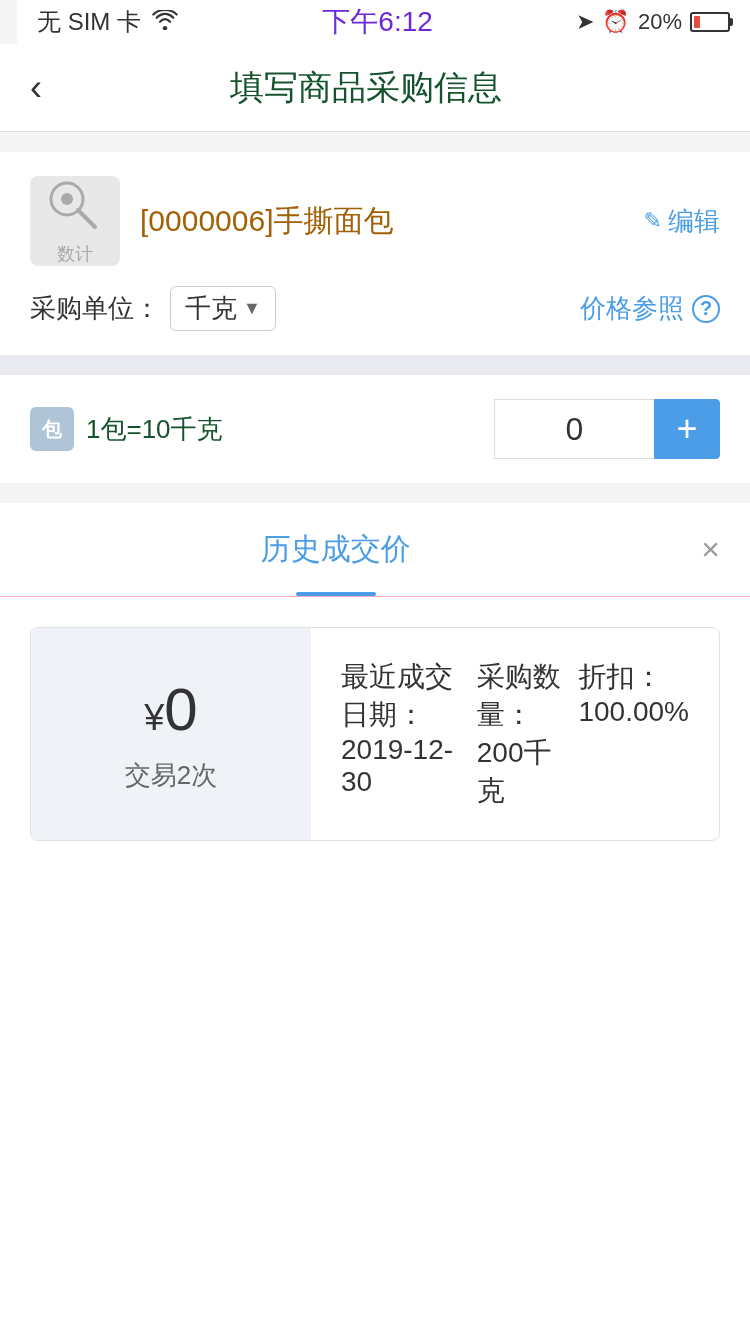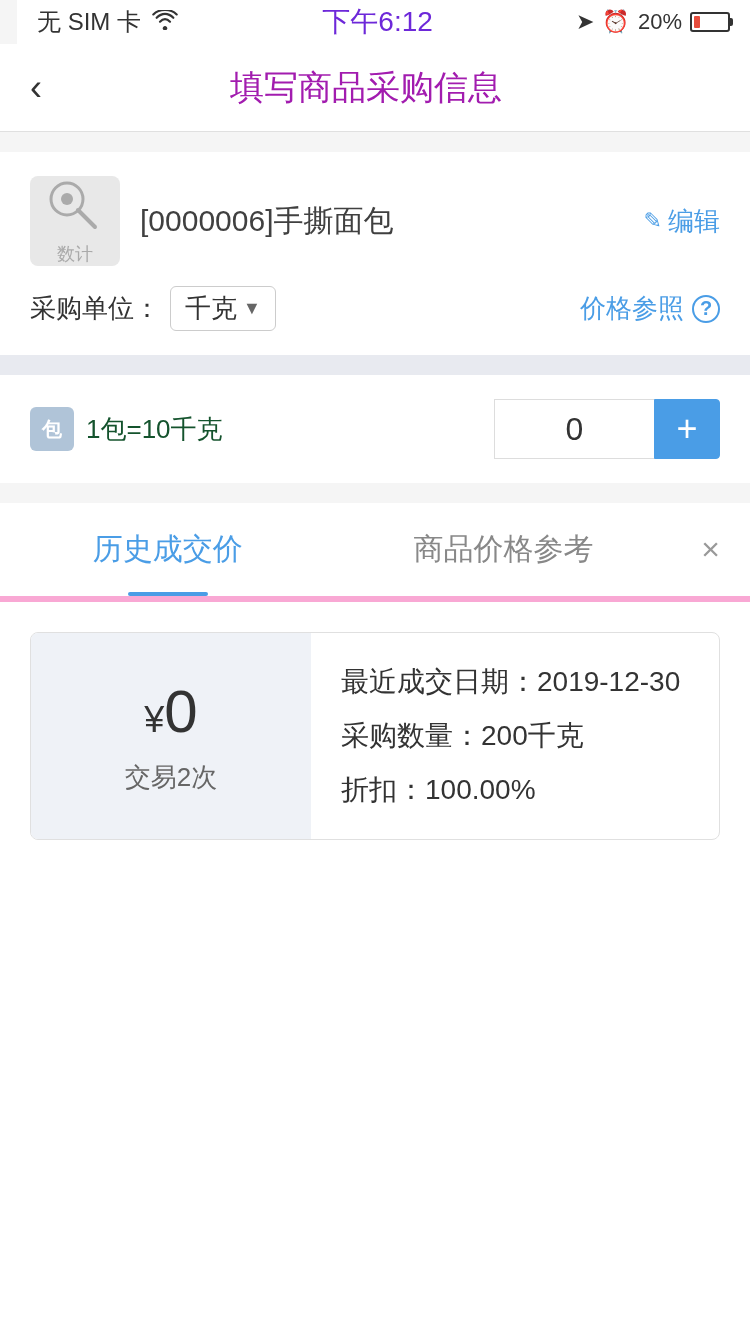--- a/index.html
+++ b/index.html
@@ -88,21 +88,21 @@
       font-size: 36px;
       color: #333;
       cursor: pointer;
       margin-right: 20px;
     }
     .nav-title {
       flex: 1;
       text-align: center;
       font-size: 34px;
       font-weight: 500;
-      color: #a21caf;
+      color: #14532d;
       margin-right: 50px;
     }
 
     
     .product-section {
       background: #fff;
       padding: 24px 30px;
       margin-top: 20px;
     }
     .product-header {
@@ -127,21 +127,21 @@
       justify-content: center;
       flex-shrink: 0;
     }
     .product-logo {
       font-size: 22px;
       color: #888;
       text-align: center;
     }
     .product-name {
       font-size: 30px;
-      color: #404040;
+      color: #a16207;
       font-weight: 500;
     }
     .edit-btn {
       display: flex;
       align-items: center;
       gap: 6px;
       color: #4a9de6;
       font-size: 26px;
       cursor: pointer;
       white-space: nowrap;
@@ -264,21 +264,21 @@
     }
 
     
     .history-section {
       background: #fff;
       margin-top: 20px;
     }
     .history-tabs {
       display: flex;
       align-items: center;
-      border-bottom: 6px solid #f9a8d4;
+      border-bottom: 1px solid #f9a8d4;
       position: relative;
     }
     .tab-item {
       flex: 1;
       text-align: center;
       padding: 26px 0;
       font-size: 30px;
       color: #888;
       cursor: pointer;
       position: relative;
@@ -334,21 +334,21 @@
     }
     .trade-count {
       font-size: 26px;
       color: #666;
       margin-top: 14px;
     }
     .price-right {
       flex: 1;
       padding: 30px;
       display: flex;
-      flex-direction: column;
+      flex-direction: row;
       justify-content: center;
       gap: 16px;
     }
     .price-detail-item {
       font-size: 28px;
       color: #333;
     }
 
     
     .bottom-content {
@@ -438,23 +438,20 @@
     <div class="quantity-plus">
       <span>+</span>
     </div>
   </div>
 </div>
 
 <div class="history-section">
   <div class="history-tabs">
     <div class="tab-item active">
       <span>历史成交价</span>
-    </div>
-    <div class="tab-item">
-      <span>商品价格参考</span>
     </div>
     <div class="tab-close">
       <span>×</span>
     </div>
   </div>
 
   <div class="price-card-container">
     <div class="price-card">
       <div class="price-left">
         <div class="price-value">

